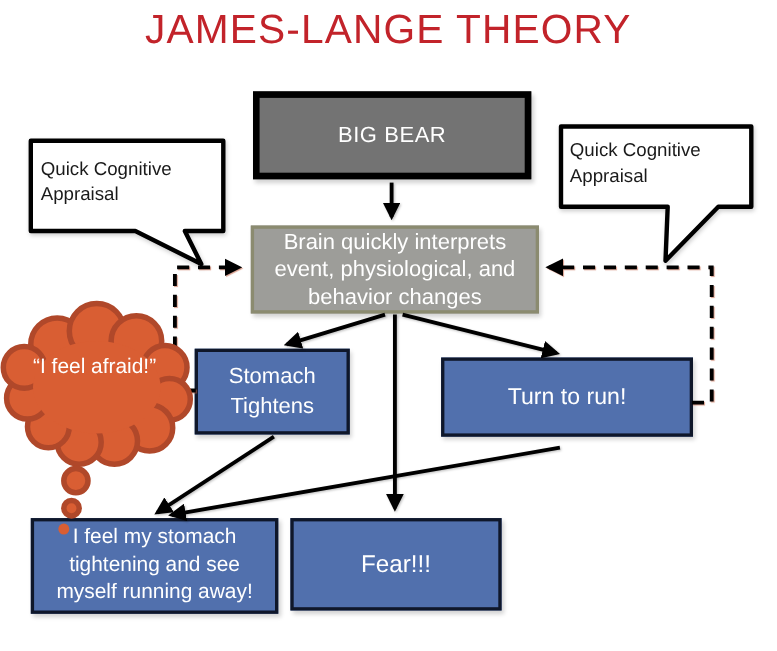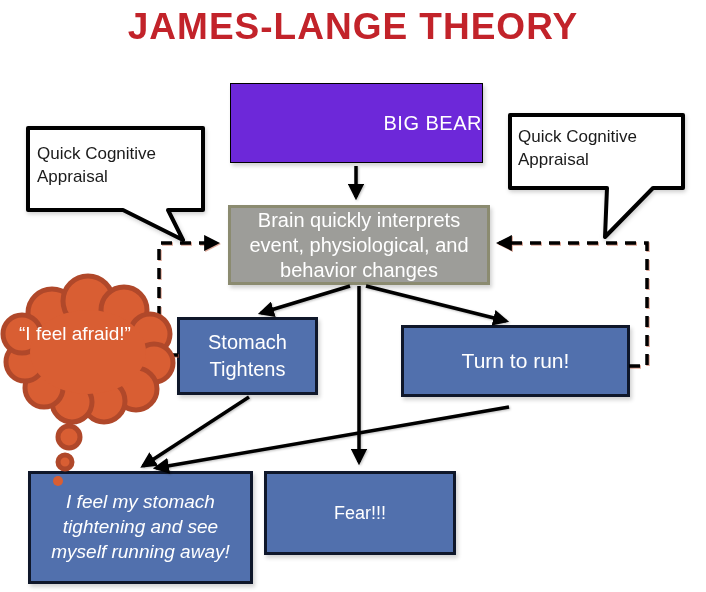--- a/index.html
+++ b/index.html
@@ -2,44 +2,44 @@
 <html><head>
 <meta charset="utf-8">
 <style>
   html,body{margin:0;padding:0;background:#ffffff;}
   .stage{
     position:relative;width:706px;height:592px;background:#ffffff;overflow:hidden;
     font-family:"Liberation Sans","DejaVu Sans",sans-serif;
   }
   .title{
     position:absolute;left:0;top:6px;width:706px;text-align:center;
-    font-size:37px;font-weight:700;letter-spacing:1px;color:#c2232a;margin:0;
+    font-size:37px;font-weight:400;letter-spacing:1px;color:#c2232a;margin:0;
   }
   .node{
     position:absolute;display:flex;align-items:center;justify-content:center;
     text-align:center;color:#ffffff;box-sizing:border-box;
     box-shadow:2px 3px 4px rgba(0,0,0,0.18);
   }
-  .node-red{background:#6d28d9;border:1px solid #000000;justify-content:flex-end;}
+  .node-red{background:#737373;border:6px solid #000000;}
   .node-gray{background:#9d9d99;border:3px solid #8b8b70;}
   .node-blue{background:#5170ad;border:3px solid #0f172a;}
   #big-bear{left:230px;top:83px;width:253px;height:80px;font-size:20px;letter-spacing:0.5px;}
   #brain{left:228px;top:205px;width:262px;height:80px;font-size:20px;line-height:1.25;padding:0 0;}
   #stomach{left:177px;top:317px;width:141px;height:78px;font-size:20px;line-height:1.35;padding:0 24px;}
   #turn{left:401px;top:325px;width:229px;height:72px;font-size:21px;}
-  #ifeel{left:28px;top:471px;width:225px;height:113px;font-size:19px;line-height:1.3;padding:0 10px;font-style:italic;}
-  #fear{left:264px;top:471px;width:192px;height:84px;font-size:18px;}
+  #ifeel{left:28px;top:471px;width:225px;height:87px;font-size:19px;line-height:1.3;padding:0 10px;}
+  #fear{left:264px;top:471px;width:192px;height:84px;font-size:22px;}
   .links{position:absolute;left:0;top:0;z-index:5;pointer-events:none;}
   .overlay-label{
     position:absolute;z-index:6;text-align:left;pointer-events:none;
   }
   .bubble-label{color:#1a1a1a;font-size:17px;line-height:1.35;}
   #bubble-label-left{left:37px;top:143px;width:155px;}
   #bubble-label-right{left:518px;top:126px;width:155px;}
-  #cloud-label{left:19px;top:321px;width:126px;color:#ffffff;font-size:19px;line-height:1.4;}
+  #cloud-label{left:30px;top:321px;width:126px;color:#ffffff;font-size:19px;line-height:1.4;}
   .solid-arrow{stroke:#000;stroke-width:3.5;fill:none;filter:drop-shadow(1px 1px 1px rgba(0,0,0,0.25));}
   .dashed-arrow{stroke:#000;stroke-width:3.5;fill:none;stroke-dasharray:11 8;
     filter:drop-shadow(1px 1px 0 rgba(193,94,65,0.55));}
   .bubble-shape{fill:#ffffff;stroke:#000;stroke-width:4;stroke-linejoin:round;
     filter:drop-shadow(1px 2px 2px rgba(0,0,0,0.2));}
   .cloud-ring{fill:#d95e33;stroke:#b0482a;stroke-width:5;}
   .cloud-fill{fill:#d95e33;}
 </style>
 </head>
 <body>

